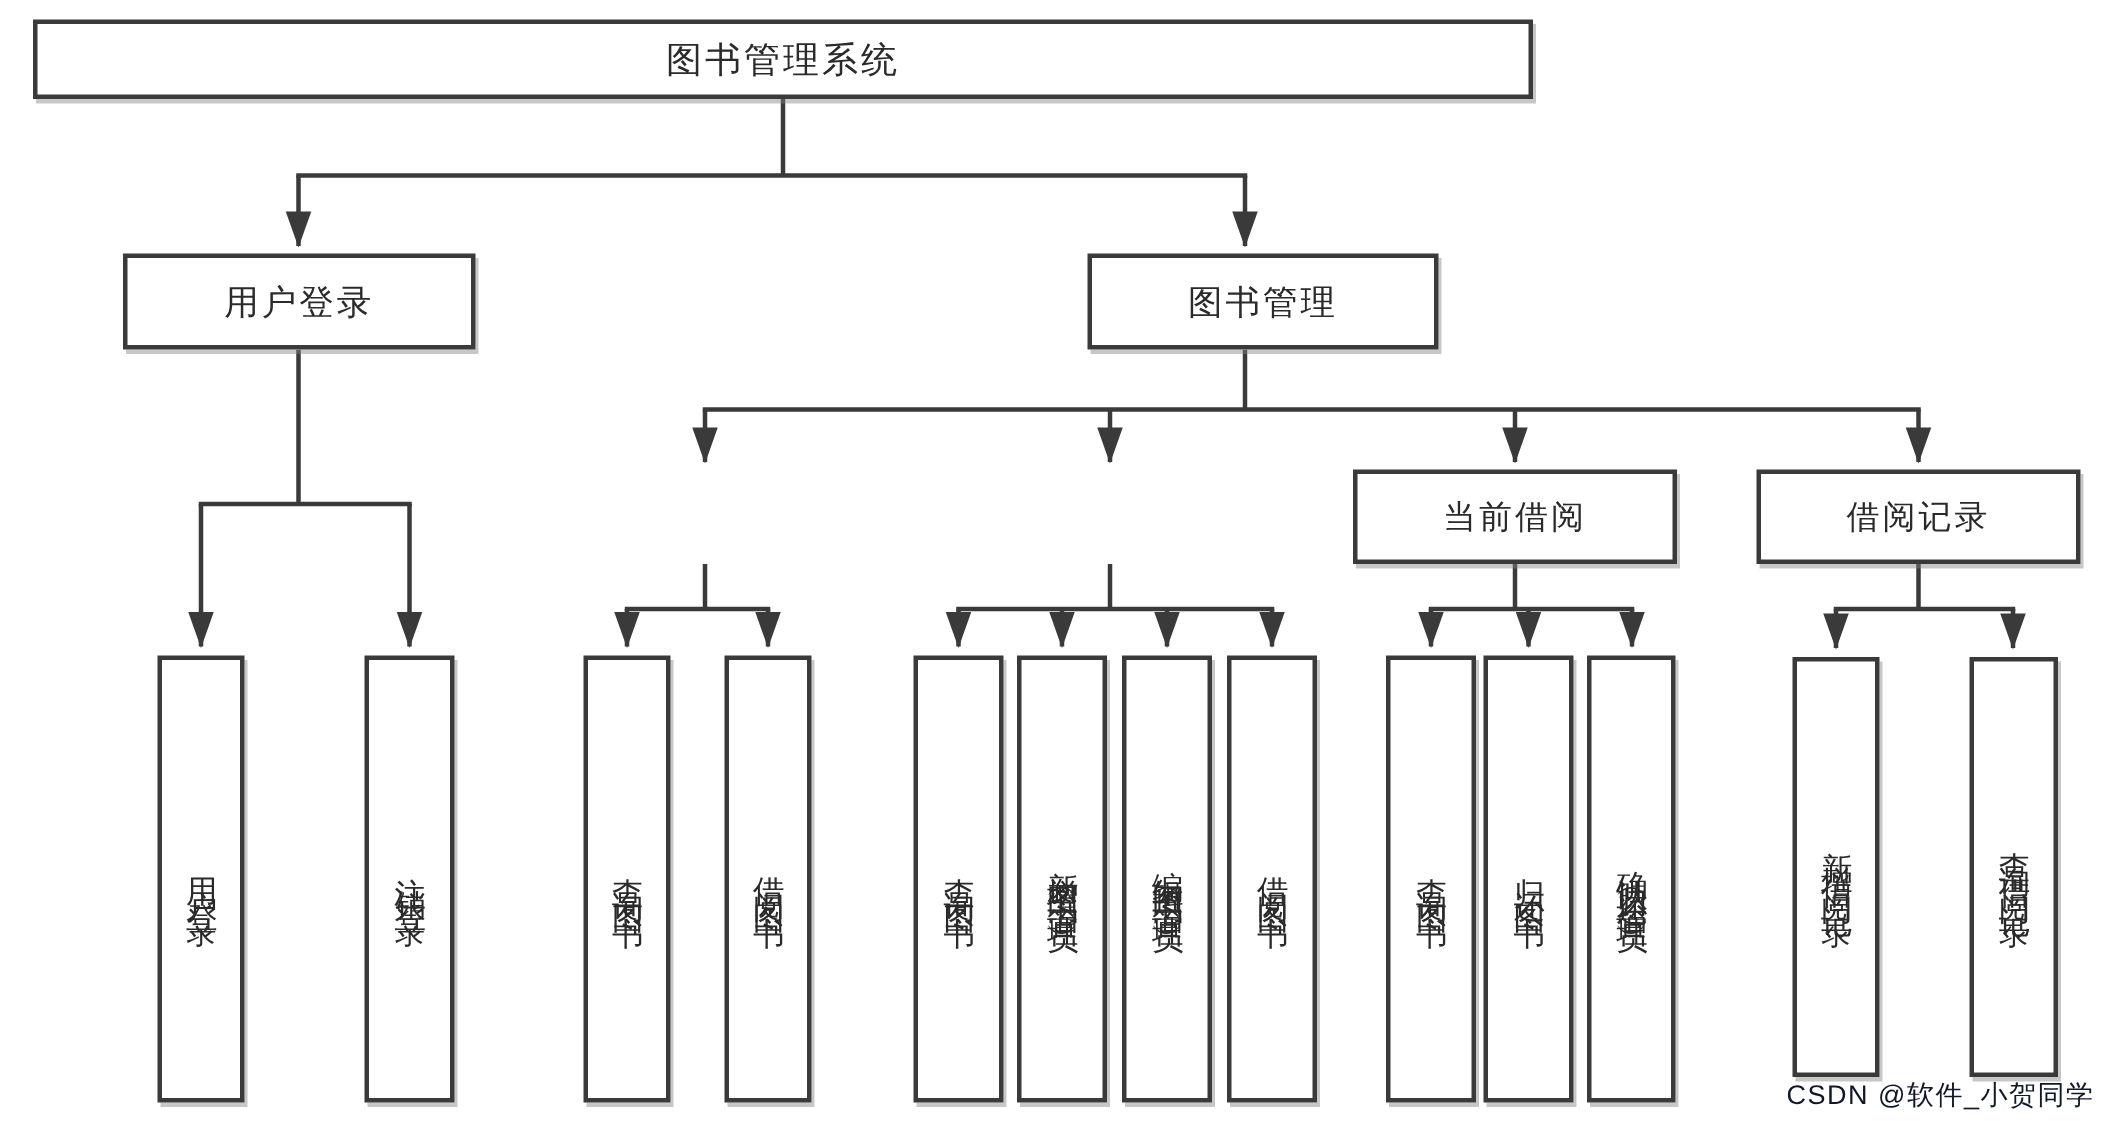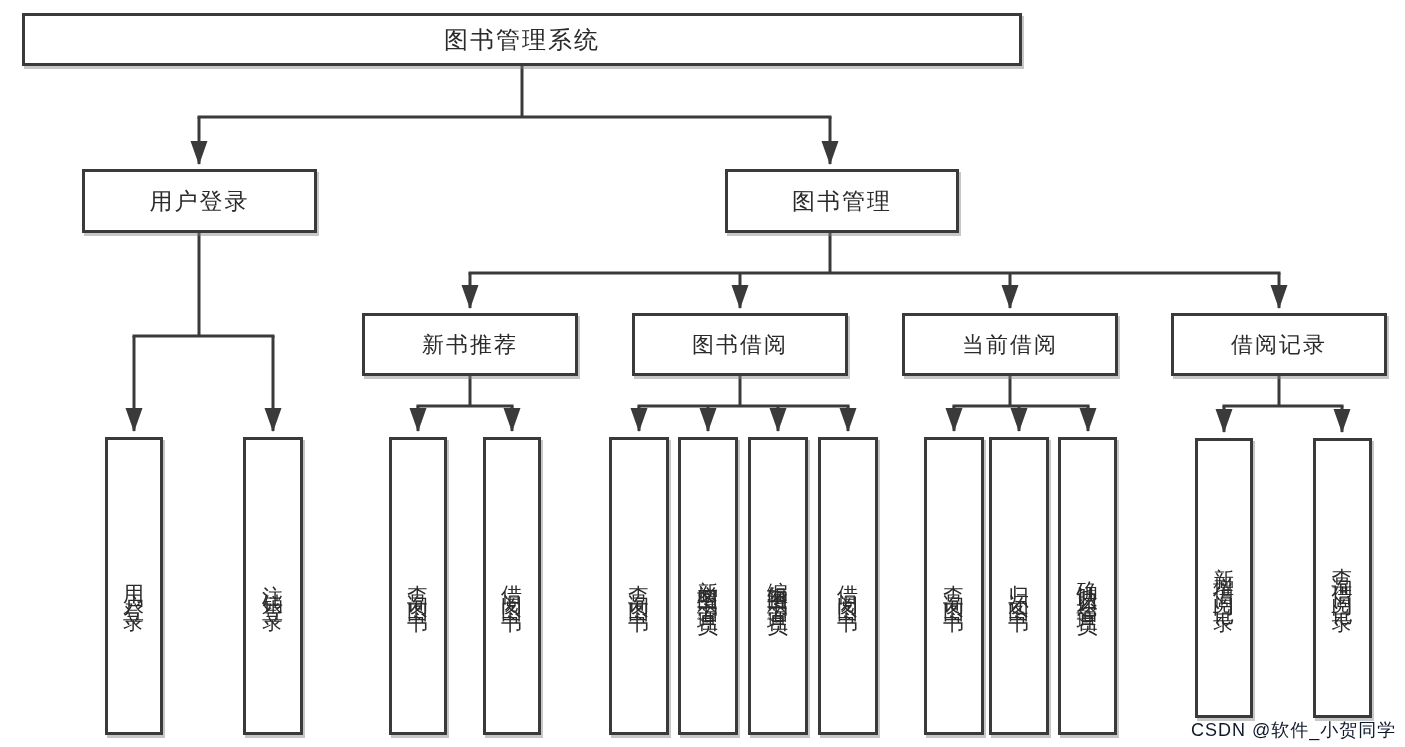--- a/index.html
+++ b/index.html
@@ -109,22 +109,20 @@
       <path d="M1224 406 V432" marker-end="url(#arrow)"></path>
       <path d="M1342 406 V432" marker-end="url(#arrow)"></path>
     </g>
   </svg>
 
   <div class="node root" style="left:22px; top:13px; width:1000px; height:53px;">图书管理系统</div>
 
   <div class="node lvl2" style="left:82px; top:169px; width:235px; height:64px;">用户登录</div>
   <div class="node lvl2" style="left:713px; top:169px; width:234px; height:64px;margin-left:12px;">图书管理</div>
 
-  <div class="node lvl3" style="left:362px; top:313px; width:216px; height:63px;">新书推荐</div>
-  <div class="node lvl3" style="left:632px; top:313px; width:216px; height:63px;">图书借阅</div>
   <div class="node lvl3" style="left:1171px; top:313px; width:216px; height:63px;">借阅记录</div>
   <div class="node lvl3" style="left:902px; top:313px; width:216px; height:63px;">当前借阅</div>
 
   <div class="vbox" style="left:105px; top:437px; width:58px; height:298px;">
     <span>用户登录</span>
     </div>
   <div class="vbox" style="left:243px; top:437px; width:60px; height:298px;">
     <span>注销登录</span>
     </div>
 

